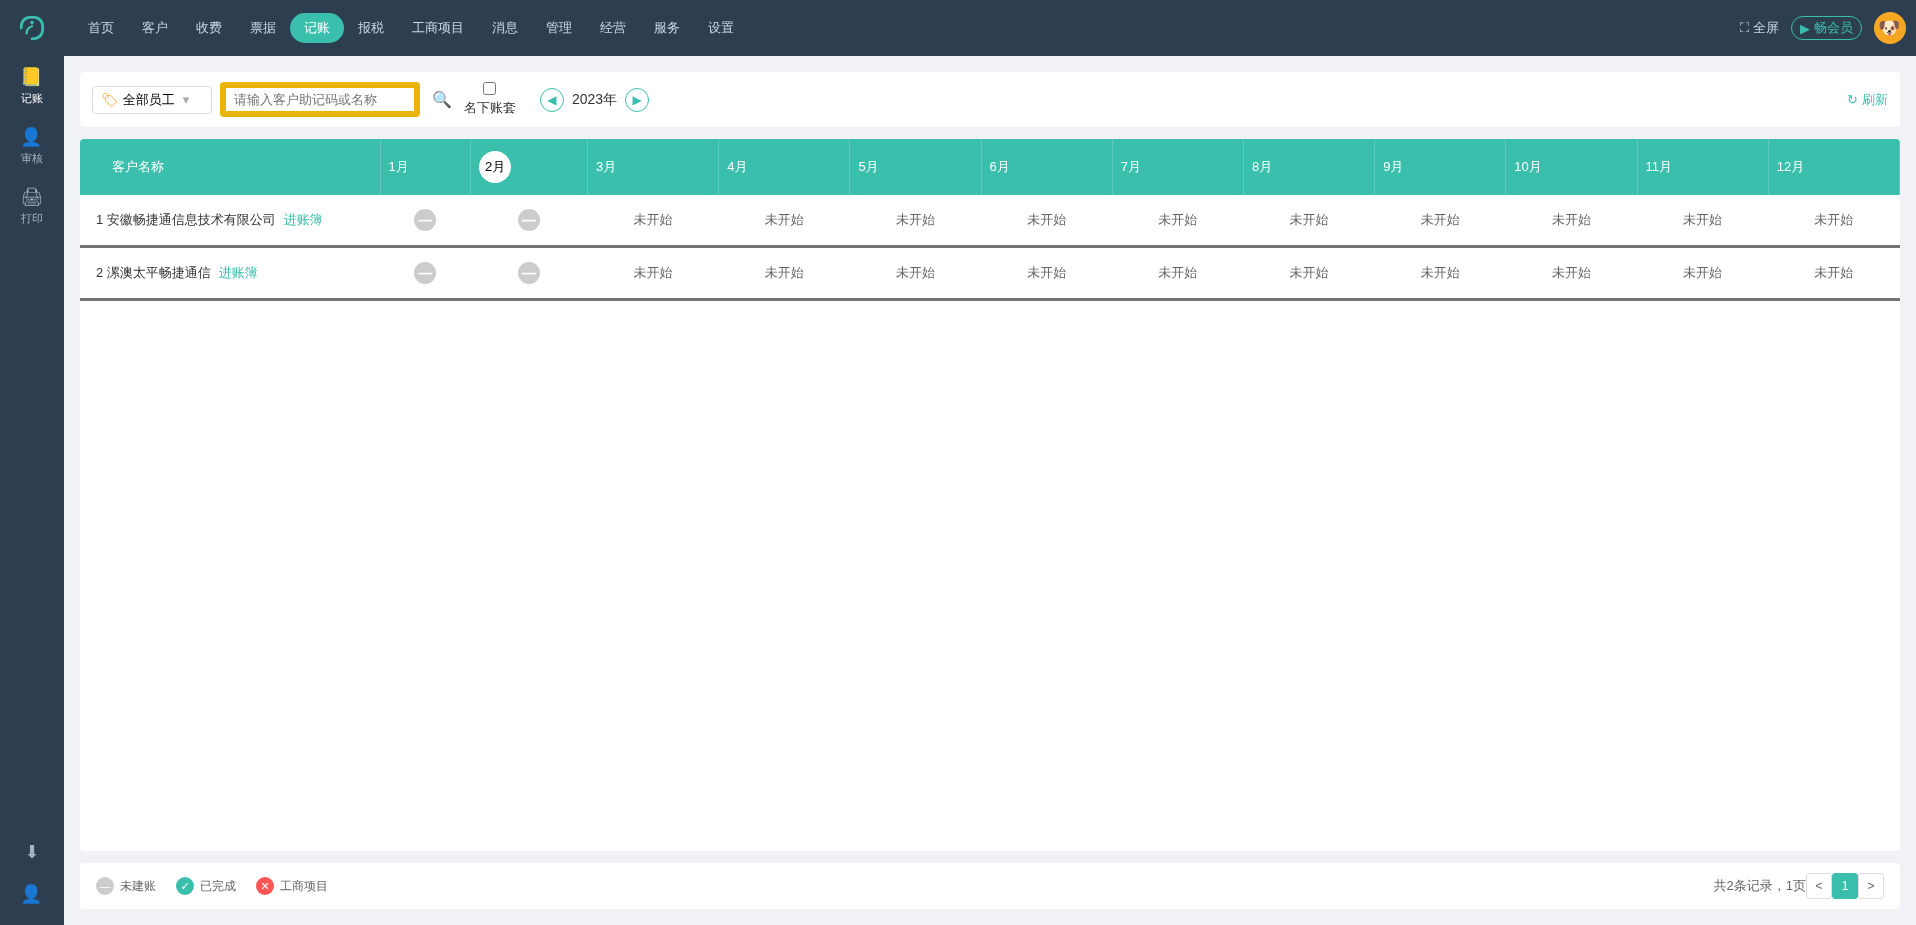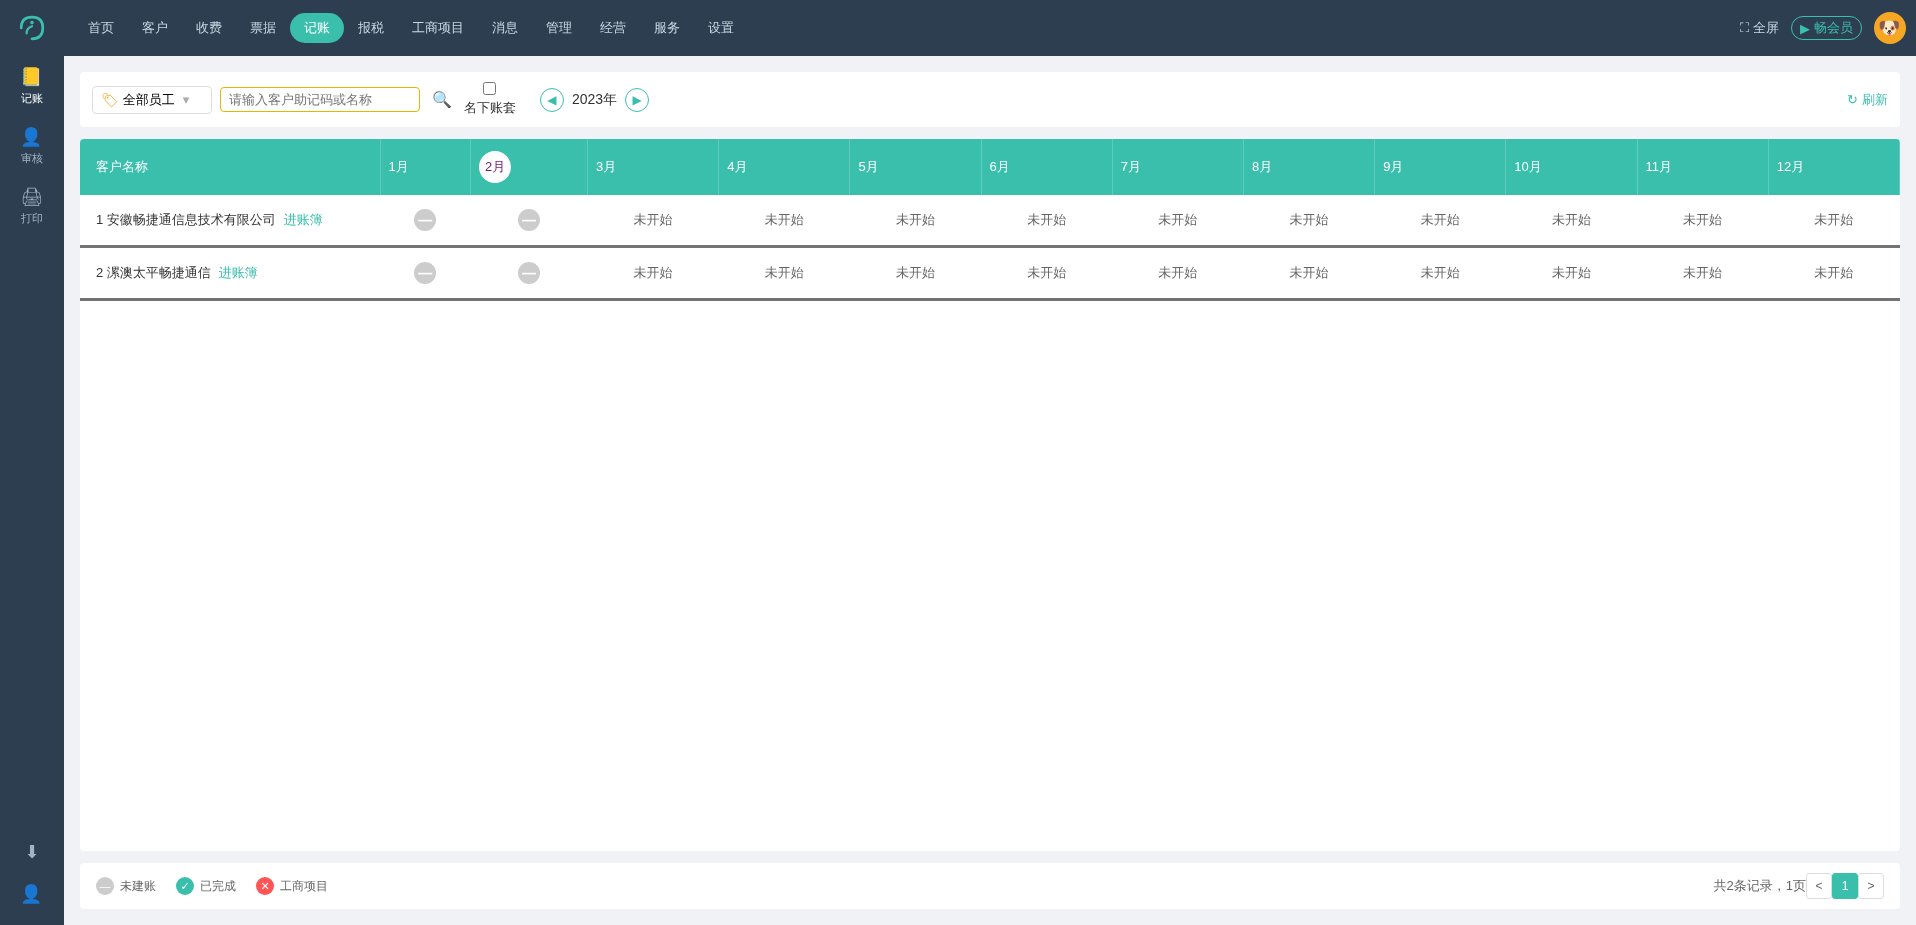--- a/index.html
+++ b/index.html
@@ -128,21 +128,21 @@
       border-radius: 4px;
       padding: 4px 8px;
       background: #fff;
       cursor: pointer;
       gap: 4px;
       min-width: 120px;
       font-size: 13px;
     }
     .employee-icon { color: #f5a623; font-size: 14px; }
     .search-input {
-      border: 1px solid #eab308;
+      border: 6px solid #eab308;
       border-radius: 4px;
       padding: 4px 8px;
       font-size: 13px;
       width: 200px;
       outline: none;
     }
     .search-btn {
       background: none;
       border: none;
       cursor: pointer;
@@ -216,21 +216,21 @@
       text-align: left;
       padding-left: 16px;
     }
     .month-circle {
       display: inline-flex;
       align-items: center;
       justify-content: center;
       width: 32px; height: 32px;
       border-radius: 50%;
       background: #fff;
-      color: #701a75;
+      color: #000000;
       font-size: 13px;
     }
     tbody tr {
       border-bottom: 3px solid #737373;
     }
     tbody td {
       padding: 14px 8px;
       text-align: center;
       font-size: 13px;
       color: #666;
@@ -389,21 +389,21 @@
       <button class="refresh-btn">
         <span>↻</span>
         <span>刷新</span>
       </button>
     </div>
 
     <div class="table-container">
       <table>
         <thead>
           <tr>
-            <th style="width:300px; text-align:left; padding-left:16px;">
+            <th style="width:300px; text-align:left; padding-left:32px;">
               <span>客户名称</span>
             </th>
             <th><span>1月</span></th>
             <th style="background: #3bbfad;">
               <span class="month-circle">2月</span>
             </th>
             <th><span>3月</span></th>
             <th><span>4月</span></th>
             <th><span>5月</span></th>
             <th><span>6月</span></th>

